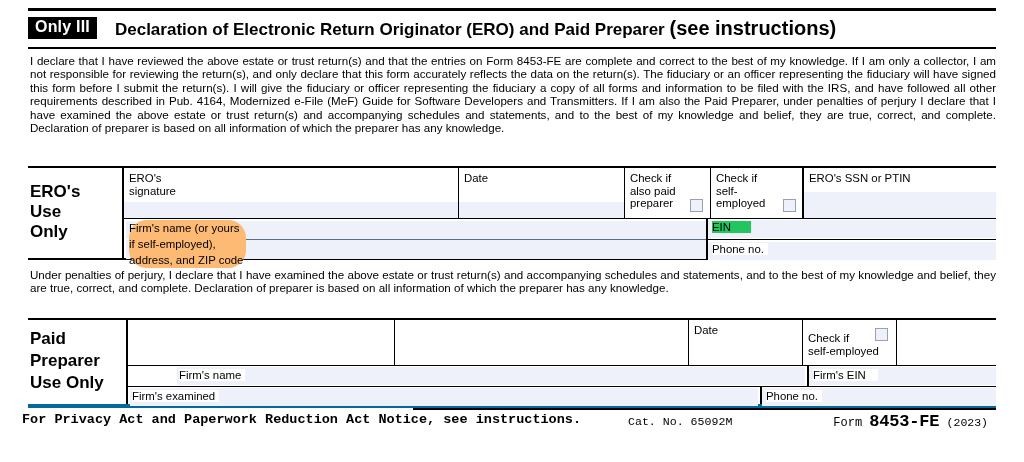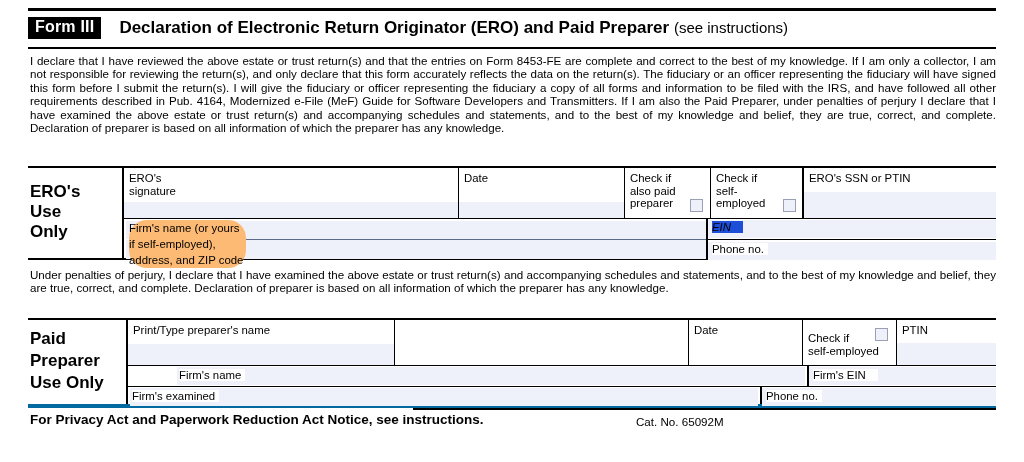--- a/index.html
+++ b/index.html
@@ -39,22 +39,22 @@
     line-height: 1.15;
     white-space: nowrap;
   }
   .part-title {
     margin-left: 18px;
     font-size: 17px;
     font-weight: bold;
     white-space: nowrap;
   }
   .part-title .sub {
-    font-weight: normal;
-    font-size: 15px;
+    font-weight: bold;
+    font-size: 20px;
   }
   .hdr-bot-rule {
     position: absolute; left: 28px; top: 47px; width: 968px;
     border-top: 2px solid #000;
   }
 
   
   .para {
     position: absolute;
     left: 30px;
@@ -138,21 +138,21 @@
   
   .checkbox {
     position: absolute;
     width: 13px; height: 13px;
     border: 1px solid #9aa0b4;
     background: #eef1fa;
     box-sizing: border-box;
   }
 
   
-  .footer { position: absolute; left: 28px; top: 412px; width: 968px; height: 22px; }
+  .footer { position: absolute; left: 20px; top: 412px; width: 968px; height: 22px; font-family: Liberation Mono, monospace; }
   .footer-left {
     position: absolute; left: 2px; top: 0;
     font-size: 13.5px; font-weight: bold; white-space: nowrap;
   }
   .footer-mid {
     position: absolute; left: 608px; top: 3px;
     font-size: 11.6px; white-space: nowrap;
   }
   .footer-right {
     position: absolute; right: 0px; top: 0px;
@@ -166,21 +166,21 @@
   }
 </style>
 </head>
 <body>
 
 <div class="page">
 
   <div class="hdr-top-rule"></div>
 
   <div class="part-header">
-    <span class="part-badge">Form III</span>
+    <span class="part-badge">Only III</span>
     <span class="part-title">
       <span>Declaration of Electronic Return Originator (ERO) and Paid Preparer</span>
       <span class="sub">(see instructions)</span>
     </span>
   </div>
 
   <div class="hdr-bot-rule"></div>
 
   <div class="para" id="declaration-paragraph">I declare that I have reviewed the above estate or trust return(s) and that the entries on Form 8453-FE are complete and correct to the best of my knowledge. If I am only a collector, I am not responsible for reviewing the return(s), and only declare that this form accurately reflects the data on the return(s). The fiduciary or an officer representing the fiduciary will have signed this form before I submit the return(s). I will give the fiduciary or officer representing the fiduciary a copy of all forms and information to be filed with the IRS, and have followed all other requirements described in Pub. 4164, Modernized e-File (MeF) Guide for Software Developers and Transmitters. If I am also the Paid Preparer, under penalties of perjury I declare that I have examined the above estate or trust return(s) and accompanying schedules and statements, and to the best of my knowledge and belief, they are true, correct, and complete. Declaration of preparer is based on all information of which the preparer has any knowledge.</div>
 
@@ -239,21 +239,21 @@
 
       <div class="fill" style="position:absolute;left:2px;top:3px;width:580px;height:18px;"></div>
       <div style="position:absolute;left:114px;top:21px;width:468px;border-top:1px solid #5a6b8c;"></div>
 
       <div class="fill" style="position:absolute;left:2px;top:22px;width:580px;height:19px;"></div>
 
       <div class="vline" style="left:582px; border-left-width:2px;"></div>
 
       <div style="position:absolute;left:584px;right:0;top:0;height:21px;">
         <div class="fill" style="position:absolute;left:0;right:0;top:2px;height:18px;"></div>
-        <div style="position:absolute;left:4px;top:3px;background:#1d4ed8;padding-right:12px;font-size:11.4px;font-style:italic;">EIN</div>
+        <div style="position:absolute;left:4px;top:3px;background:#22c55e;padding-right:20px;font-size:11.4px;">EIN</div>
       </div>
       <div style="position:absolute;left:584px;right:0;top:21px;border-top:1px solid #000;"></div>
 
       <div style="position:absolute;left:584px;right:0;top:22px;bottom:0;">
         <div class="fill" style="position:absolute;left:0;right:0;top:2px;height:18px;"></div>
         <div style="position:absolute;left:4px;top:3px;background:#fff;padding-right:4px;font-size:11.4px;">Phone no.</div>
       </div>
     </div>
   </div>
 
@@ -263,45 +263,37 @@
 
     <div class="pp-label">
       <div>Paid</div>
       <div>Preparer</div>
       <div>Use Only</div>
     </div>
     <div class="pp-vsep"></div>
 
     <div class="pp-row1">
 
-      <div class="cell" style="left:0; width:266px;">
-        <div class="caption" style="white-space: pre-line;">Print/Type preparer's name</div>
-        <div class="sigline fill" style="height:21px;"></div>
-      </div>
       <div class="vline" style="left:266px;"></div>
 
       <div class="vline" style="left:560px;"></div>
 
       <div class="cell" style="left:561px; width:113px;">
         <div class="caption" style="white-space: pre-line;">Date</div>
         <div class="sigline fill" style="height:0px;"></div>
       </div>
       <div class="vline" style="left:674px;"></div>
 
       <div class="cell" style="left:675px; width:93px;">
         <div class="caption" style="top: 12px; white-space: pre-line;">Check if
 self-employed</div>
         <div class="checkbox" style="right:8px; top:8px;"></div>
       </div>
       <div class="vline" style="left:768px;"></div>
 
-      <div class="cell" style="left:769px; right:0;">
-        <div class="caption" style="white-space: pre-line;">PTIN</div>
-        <div class="sigline fill" style="height:22px;"></div>
-      </div>
     </div>
 
     <div class="pp-row2">
       <div style="position:absolute;left:0;right:0;top:0;border-top:1px solid #000;"></div>
 
       <div style="position:absolute;left:0;right:0;top:1px;height:20px;margin-left:47px;">
         <div class="fill" style="position:absolute;left:2px;width:628px;top:1px;height:18px;"></div>
         <div style="position:absolute;left:4px;top:3px;background:#fff;padding-right:4px;font-size:11.4px;">Firm's name</div>
         <div class="vline" style="left:632px; border-left-width:2px;"></div>
         <div class="fill" style="position:absolute;left:634px;right:0;top:1px;height:18px;"></div>
@@ -317,15 +309,20 @@
         <div class="fill" style="position:absolute;left:634px;right:0;top:1px;height:18px;"></div>
         <div style="position:absolute;left:638px;top:3px;background:#fff;padding-right:4px;font-size:11.4px;">Phone no.</div>
       </div>
     </div>
   </div>
 
   <div class="footer-rule"></div>
   <div class="footer">
     <div class="footer-left">For Privacy Act and Paperwork Reduction Act Notice, see instructions.</div>
     <div class="footer-mid">Cat. No. 65092M</div>
+    <div class="footer-right">
+      <span>Form</span>
+      <span class="formno">8453-FE</span>
+      <span class="yr">(2023)</span>
+    </div>
   </div>
 
 </div>
 
 </body></html>

